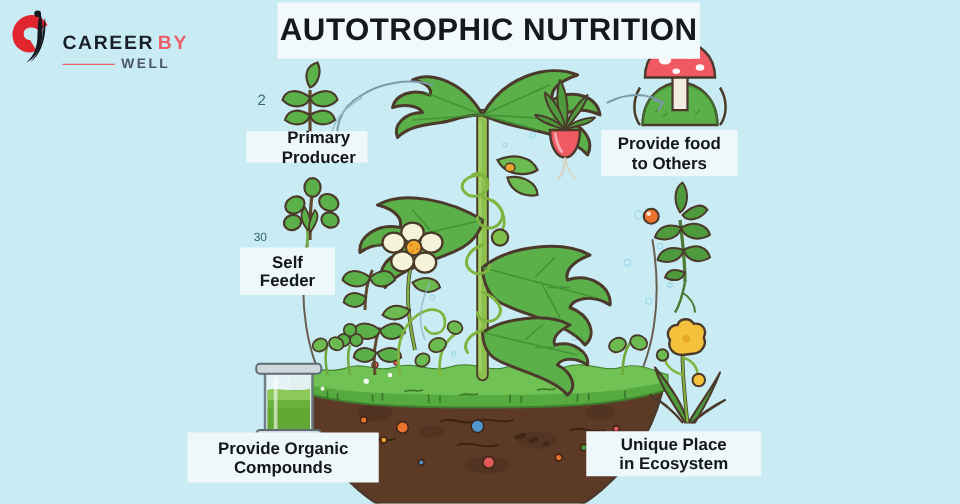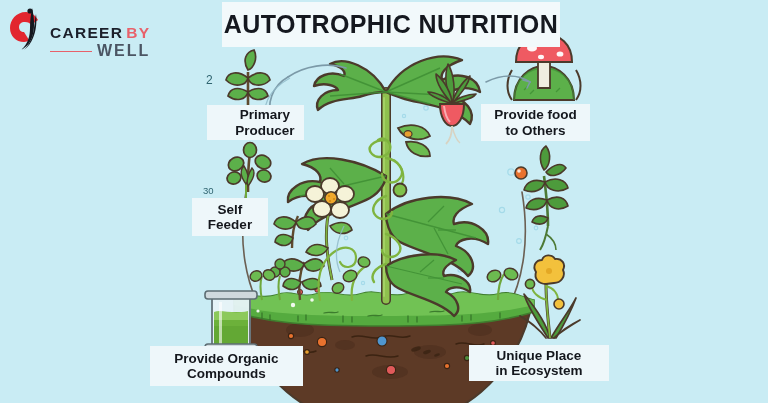--- a/index.html
+++ b/index.html
@@ -12,42 +12,42 @@
   #stage{position:absolute;inset:0;width:768px;height:403px;overflow:hidden;background:#c9ecf4;}
 
   
   .logo{position:absolute;left:8px;top:6px;width:190px;height:46px;display:flex;align-items:center;gap:6px;}
   .logo-mark{position:relative;width:36px;height:42px;flex:0 0 36px;}
   .logo-text{display:flex;flex-direction:column;justify-content:center;line-height:1;padding-top:2px;margin-top:24px;}
   .logo-row1{font-size:15.5px;font-weight:bold;letter-spacing:1.3px;color:#1b1f2a;white-space:nowrap;}
   .logo-row1 .by{color:#e8616a;margin-left:3px;}
   .logo-row2{display:flex;align-items:center;gap:5px;margin-top:3px;}
   .logo-rule{display:block;width:42px;height:1.5px;background:#e8616a;}
-  .logo-well{font-size:16px;font-weight:bold;letter-spacing:2px;color:#4b5563;}
+  .logo-well{font-size:11px;font-weight:bold;letter-spacing:2px;color:#4b5563;}
 
   
   .title-box{
     position:absolute;left:222px;top:2px;width:338px;height:45px;
     background:#f2f9fb;display:flex;align-items:center;justify-content:center;
   }
   .title-text{
     font-size:25px;font-weight:bold;color:#15181f;letter-spacing:0.4px;white-space:nowrap;
   }
 
   
   .chip{
     position:absolute;background:#eef7fa;
     display:flex;align-items:center;justify-content:center;
     text-align:center;color:#14171d;font-weight:bold;
     font-size:13.5px;line-height:1.12;padding:6px 9px;box-sizing:border-box;
     z-index:40;
   }
   .chip span{display:block;white-space:pre-line;}
 
-  #chip-primary{left:207px;top:105px;width:97px;height:35px;padding-left:28px;}
+  #chip-primary{left:197px;top:105px;width:97px;height:25px;padding-left:28px;}
   #chip-self{left:192px;top:198px;width:76px;height:38px;}
   #chip-food{left:481px;top:104px;width:109px;height:37px;}
   #chip-organic{left:150px;top:346px;width:153px;height:40px;}
   #chip-unique{left:469px;top:345px;width:140px;height:36px;}
 
   
   .stray{position:absolute;color:#2f6470;font-size:11px;z-index:30;}
   #stray-2{left:206px;top:73px;font-size:12px;}
   #stray-30{left:203px;top:185px;font-size:9.5px;}
 

